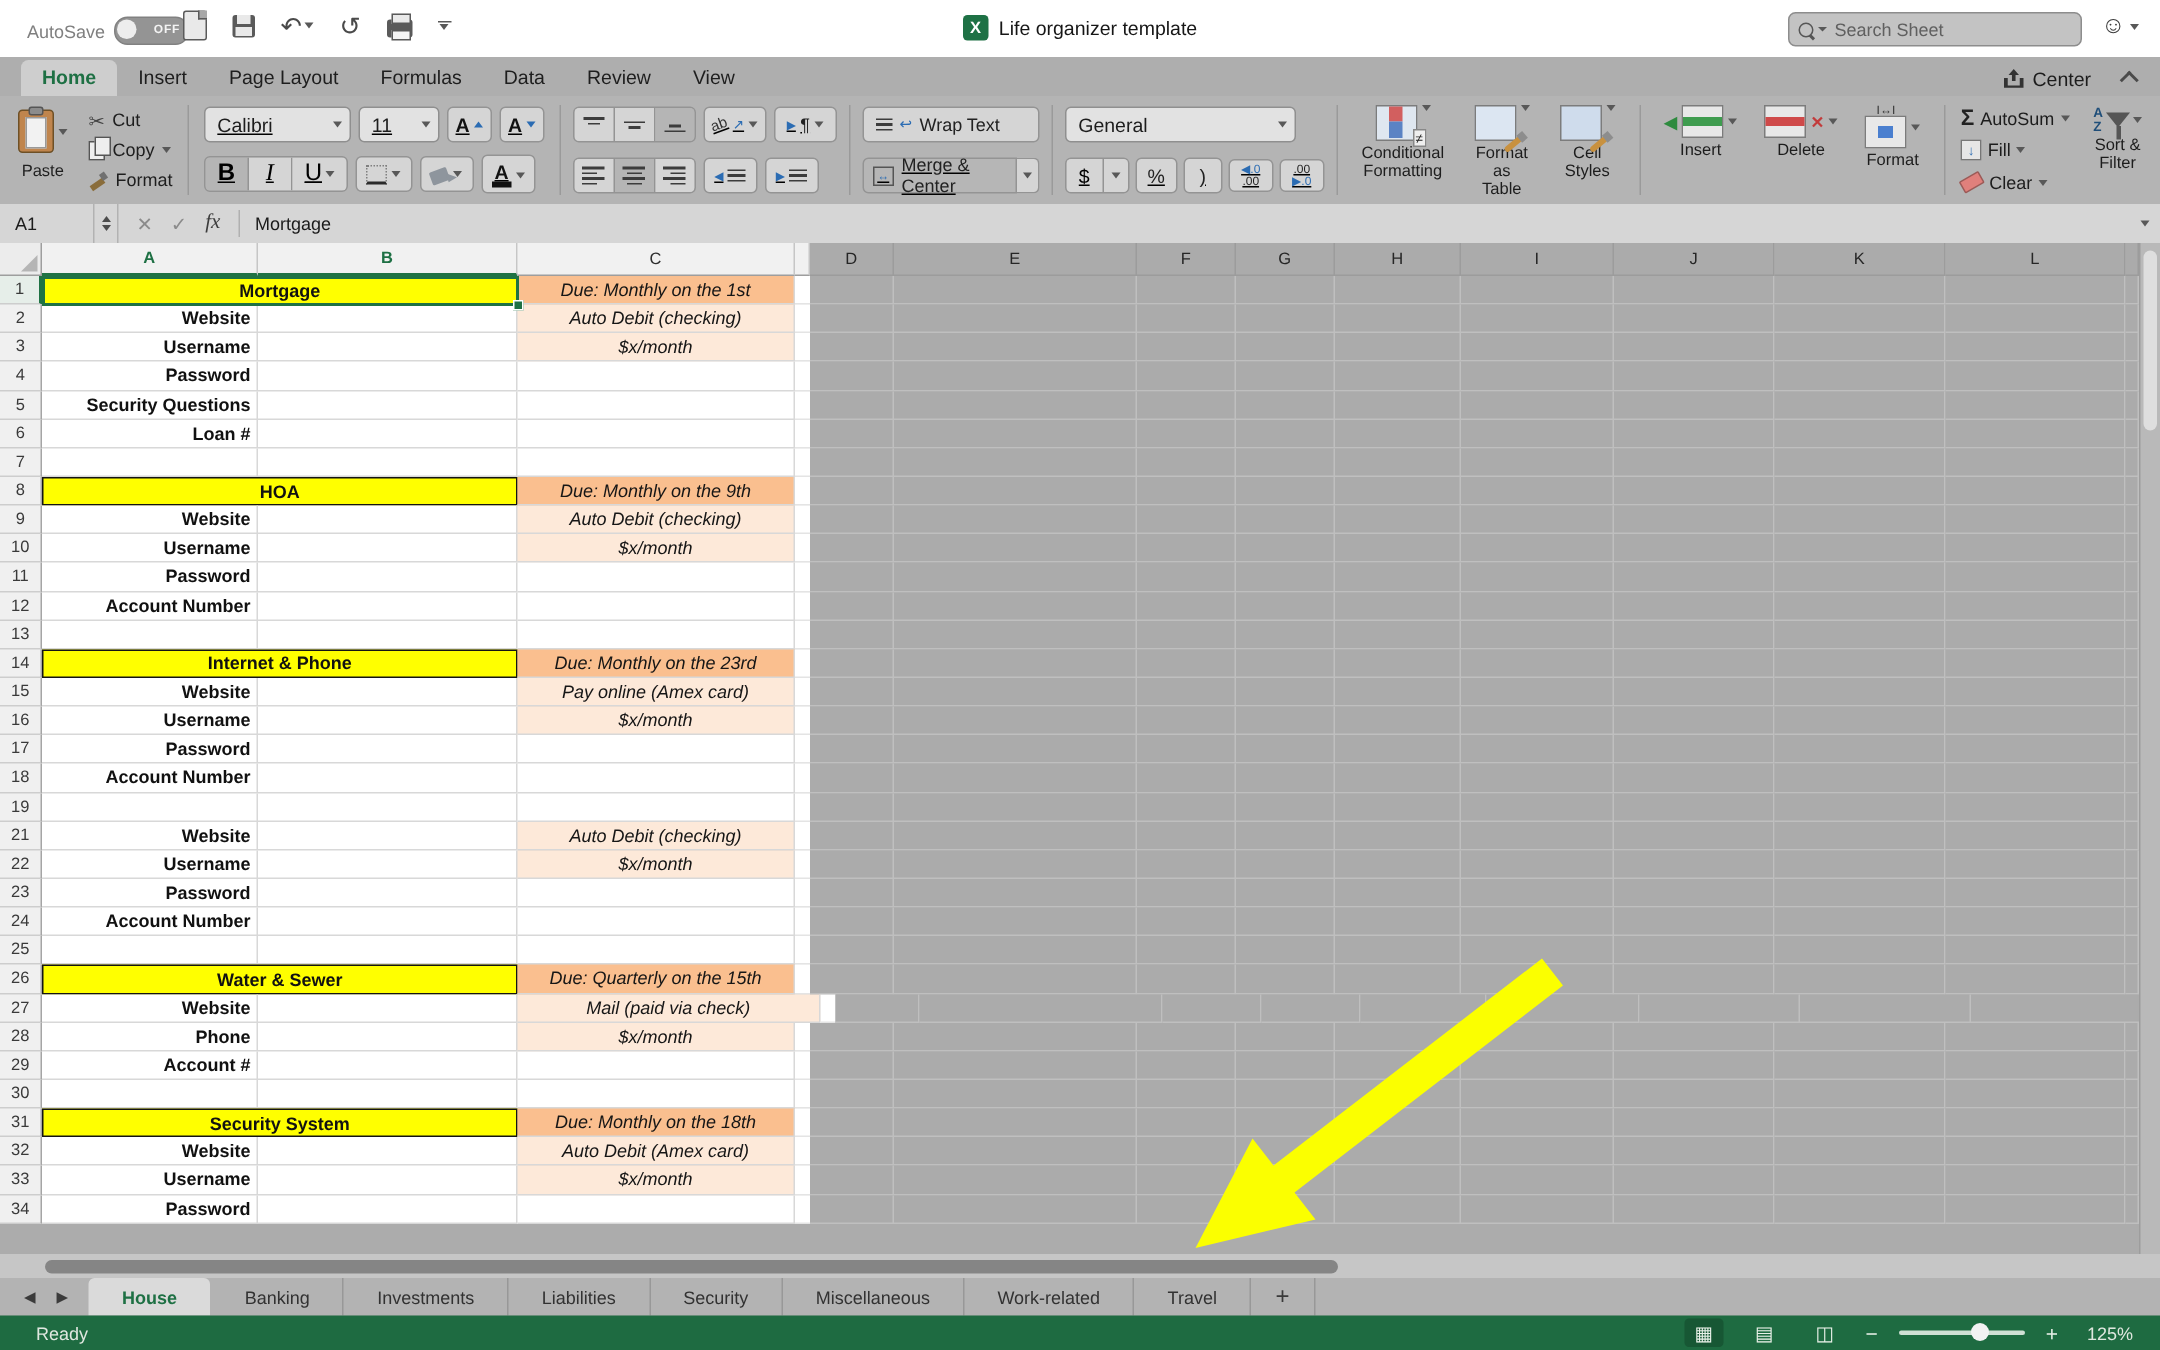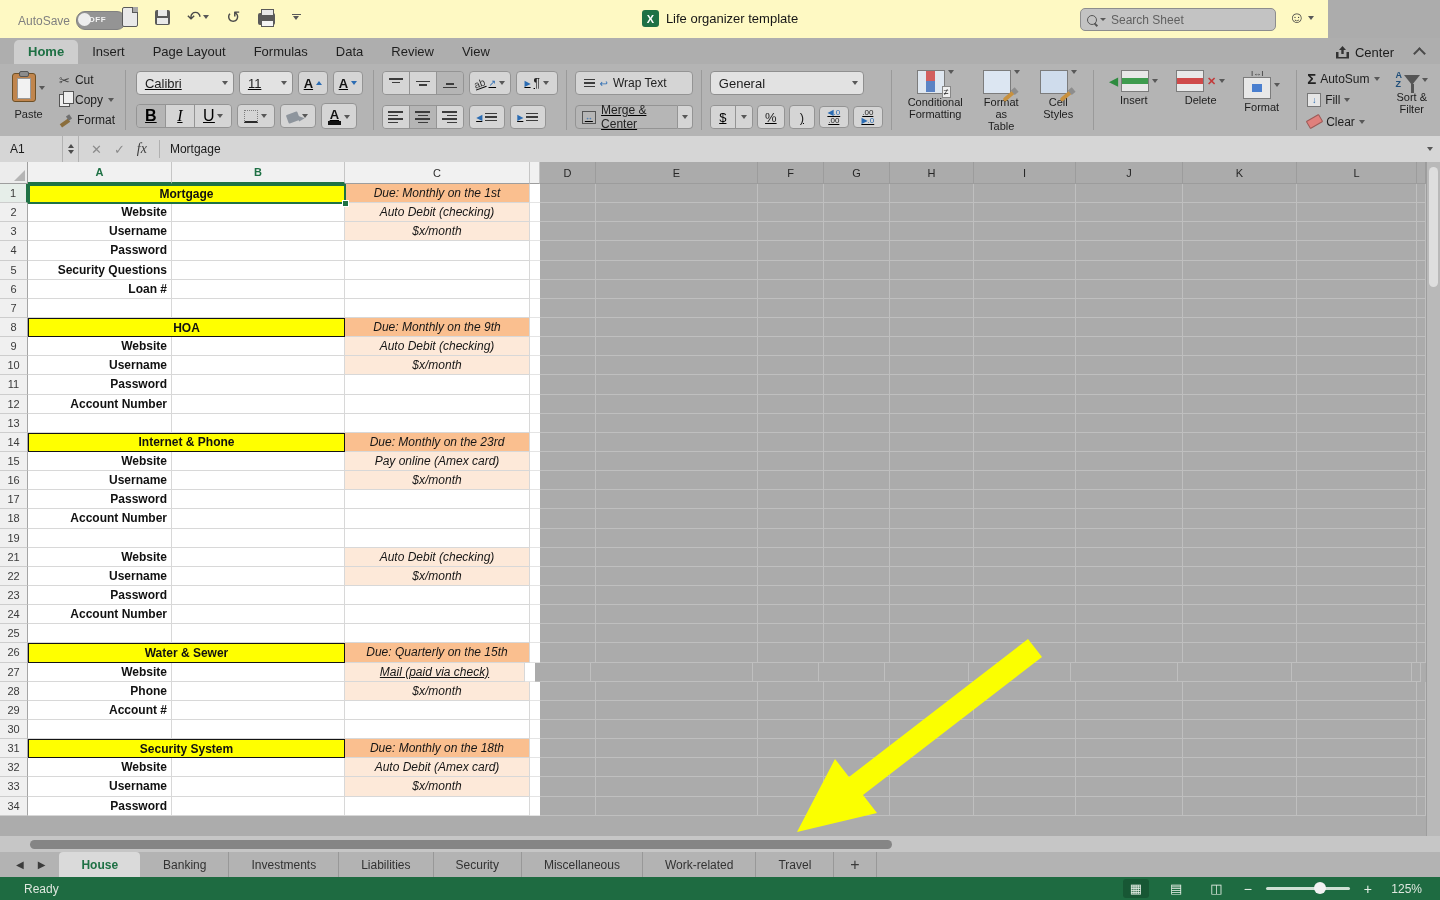--- a/index.html
+++ b/index.html
@@ -1,25 +1,25 @@
 <!DOCTYPE html>
 <html style="--yellow: #FFFF00; --peach-dark: #FABF8F; --peach-light: #FDE9D9;"><head>
 <meta charset="utf-8">
 <style>
   html,body{margin:0;padding:0;}
   body{width:1440px;height:900px;position:relative;overflow:hidden;
        font-family:"Liberation Sans",sans-serif;background:#acacac;
        -webkit-font-smoothing:antialiased;}
   
-  #titlebar{position:absolute;top:0;left:0;width:1328px;height:38px;background:#fef9c3;text-decoration:underline;}
+  #titlebar{position:absolute;top:0;left:0;width:1440px;height:38px;background:#ffffff;text-decoration:underline;}
   .autosave{position:absolute;left:18px;top:11px;display:flex;align-items:center;gap:6px;}
   .autosave-label{font-size:12px;color:#808080;}
   .toggle{width:48px;height:17px;border-radius:9px;background:#949494;border:1px solid #818181;position:relative;}
   .toggle-knob{position:absolute;left:1px;top:1px;width:13px;height:13px;border-radius:50%;background:#ededed;}
-  .toggle-state{position:absolute;right:19px;top:3px;font-size:8px;font-weight:bold;color:#f3f3f3;letter-spacing:.5px;}
+  .toggle-state{position:absolute;right:5px;top:3px;font-size:8px;font-weight:bold;color:#f3f3f3;letter-spacing:.5px;}
   .qat{position:absolute;left:122px;top:7px;display:flex;align-items:center;gap:17px;}
   .qat-btn{display:flex;align-items:center;gap:2px;color:#4a4a4a;}
   .ic-page{width:14px;height:18px;background:#e9e9e9;border:1.5px solid #5a5a5a;border-radius:2px;position:relative;}
   .ic-page:before{content:"";position:absolute;right:-1px;top:-1px;width:5px;height:5px;background:#a8a8a8;border-left:1.5px solid #5a5a5a;border-bottom:1.5px solid #5a5a5a;}
   .ic-save{width:15px;height:15px;background:#5a5a5a;border-radius:2px;position:relative;}
   .ic-save:before{content:"";position:absolute;left:3px;top:0;width:9px;height:6px;background:#e9e9e9;}
   .ic-save:after{content:"";position:absolute;left:2px;bottom:1px;width:11px;height:6px;background:#e9e9e9;}
   .glyph{font-size:17px;line-height:17px;color:#4a4a4a;}
   .ic-print{width:17px;height:12px;background:#5a5a5a;border-radius:2px;position:relative;margin-top:4px;}
   .ic-print:before{content:"";position:absolute;left:3px;top:-4px;width:11px;height:5px;background:#e9e9e9;border:1px solid #5a5a5a;}
@@ -1011,21 +1011,21 @@
         <div class="cell g-cell" style="width: 102px; flex: 0 0 auto;"></div>
         <div class="cell g-cell" style="width: 107px; flex: 0 0 auto;"></div>
         <div class="cell g-cell" style="width: 114px; flex: 0 0 auto;"></div>
         <div class="cell g-cell" style="width: 120px; flex: 0 0 auto;"></div>
         <div class="cell g-cell" style="width: 9px; flex: 0 0 auto;"></div>
       </div>
       <div class="grow" style="">
         <div class="cell n-cell" style="width: 28px; flex: 0 0 auto;">27</div>
         <div class="cell w-cell a-cell" style="width: 144px; flex: 0 0 auto;">Website</div>
         <div class="cell w-cell" style="width: 173px; flex: 0 0 auto;"></div>
-        <div class="cell w-cell c-cell c-light" style="width: 180px; flex: 0 0 auto; text-decoration: underline;">Mail (paid via check)</div>
+        <div class="cell w-cell c-cell c-light" style="width: 202px; flex: 0 0 auto;">Mail (paid via check)</div>
         <div class="cell strip-cell" style="width: 10px; flex: 0 0 auto;"></div>
         <div class="cell g-cell" style="width: 56px; flex: 0 0 auto;"></div>
         <div class="cell g-cell" style="width: 162px; flex: 0 0 auto;"></div>
         <div class="cell g-cell" style="width: 66px; flex: 0 0 auto;"></div>
         <div class="cell g-cell" style="width: 66px; flex: 0 0 auto;"></div>
         <div class="cell g-cell" style="width: 84px; flex: 0 0 auto;"></div>
         <div class="cell g-cell" style="width: 102px; flex: 0 0 auto;"></div>
         <div class="cell g-cell" style="width: 107px; flex: 0 0 auto;"></div>
         <div class="cell g-cell" style="width: 114px; flex: 0 0 auto;"></div>
         <div class="cell g-cell" style="width: 120px; flex: 0 0 auto;"></div>

